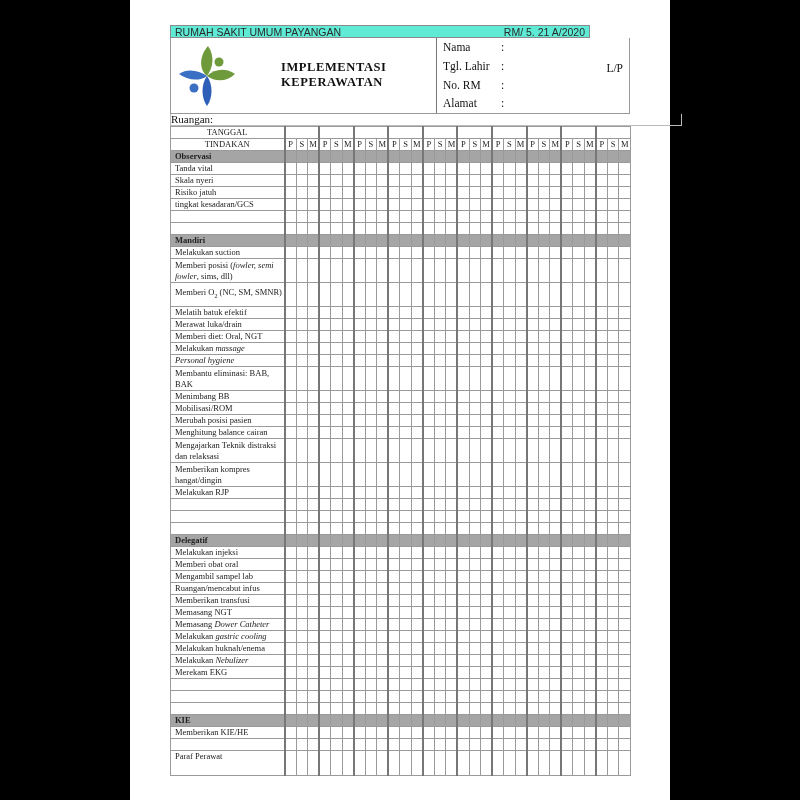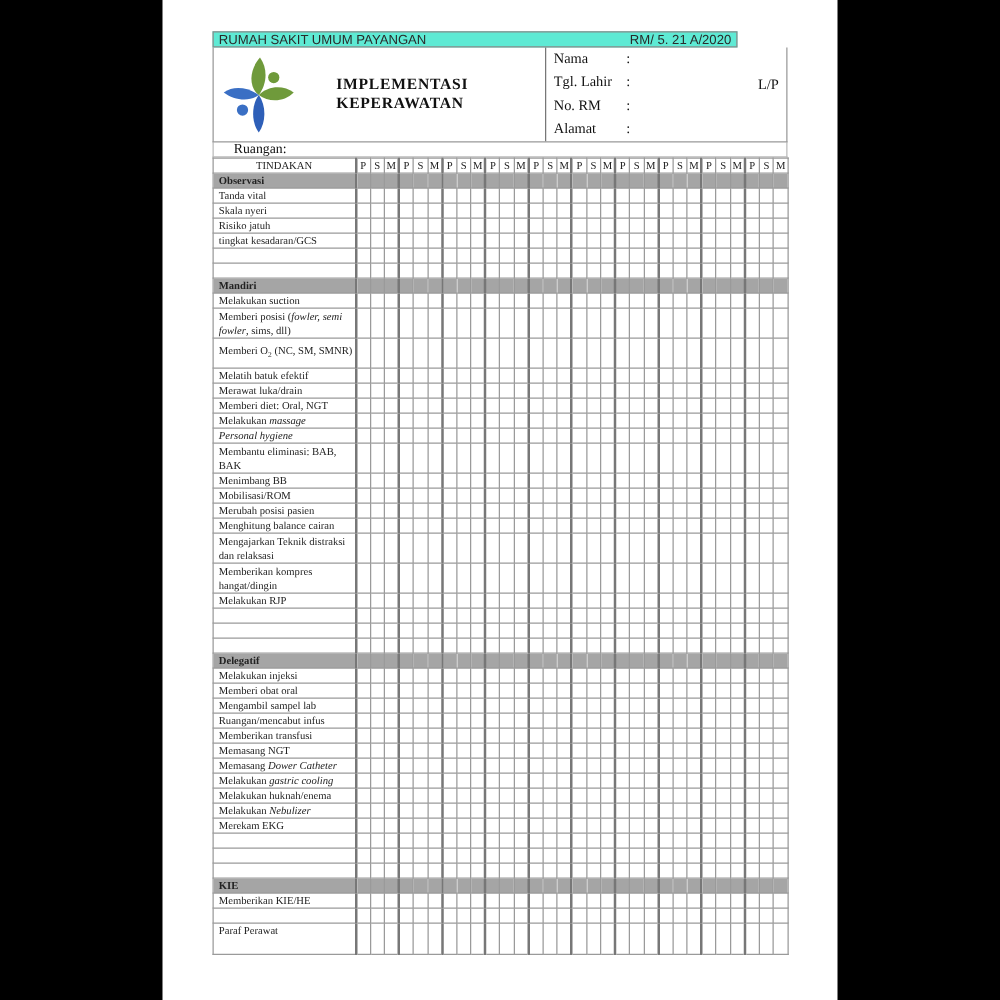--- a/index.html
+++ b/index.html
@@ -5,25 +5,25 @@
   html, body { margin:0; padding:0; }
   body { width:800px; height:800px; background:#000; position:relative; overflow:hidden; font-family:"Liberation Serif", serif; }
   .page { position:absolute; left:130px; top:0; width:540px; height:800px; background:#fff; }
   .topbar { position:absolute; left:170px; top:25px; width:420px; height:13px; background:#5eead4; border:1px solid #8a8a8a; box-sizing:border-box;
     font-family:"Liberation Sans", sans-serif; font-size:10.5px; color:#2a2a2a; line-height:12px; }
   .topbar .l { position:absolute; left:4px; top:0; }
   .topbar .r { position:absolute; right:4px; top:0;margin-left:48px; }
   .hdr { position:absolute; left:170px; top:38px; width:460px; height:76px; border:1px solid #999; border-top:none; box-sizing:border-box; }
   .hdr .divider { position:absolute; left:265px; top:0; width:1px; height:75px; background:#777; }
   .logo { position:absolute; left:6px; top:6px; width:60px; height:64px; }
-  .title { position:absolute; left:98px; top:22px; font-weight:bold; font-size:12.5px; line-height:15px; letter-spacing:0.6px; color:#111; }
+  .title { position:absolute; left:110px; top:22px; font-weight:bold; font-size:12.5px; line-height:15px; letter-spacing:0.6px; color:#111; }
   .field { position:absolute; left:272px; font-size:11.5px; color:#111; }
   .colon { position:absolute; left:330px; font-size:11.5px; color:#111; }
   .lp { position:absolute; right:6px; top:24px; font-size:11.5px; color:#111;margin-left:28px; }
-  .ruangan { position:absolute; left:170px; top:114px; width:460px; height:12px; border:1px solid #bbb; border-top:none; box-sizing:border-box; font-size:11px; line-height:11px; padding-left:16px; color:#111; }
+  .ruangan { position:absolute; left:170px; top:114px; width:512px; height:12px; border:1px solid #bbb; border-top:none; box-sizing:border-box; font-size:11px; line-height:11px; padding-left:0; color:#111; }
   table.grid { position:absolute; left:170px; top:126px; border-collapse:collapse; table-layout:fixed; width:460px; }
   table.grid td { border:1px solid #9a9a9a; padding:0 0 0 4px; font-size:8.5px; color:#222; height:11px; line-height:11px; overflow:hidden; white-space:nowrap; }
   table.grid td.c { padding:0; text-align:center; width:10.5px; }
   table.grid td.gs { border-left:2px solid #777; }
   table.grid tr.sec td { background:#a5a5a5; font-weight:bold; height:10px; }
   table.grid tr.two td { height:23px; }
   table.grid tr.two td.lbl { white-space:normal; line-height:11px; }
   table.grid tr.tall td { height:24px; }
   .head-cell { text-align:center; padding:0 !important; }
   i { font-style:italic; }
@@ -95,20 +95,33 @@
       <col style="width: 11.5333px;">
       <col style="width: 11.5333px;">
       <col style="width: 11.5333px;">
       <col style="width: 11.5333px;">
       <col style="width: 11.5333px;">
       <col style="width: 11.5333px;">
       <col style="width: 11.5333px;">
     </colgroup>
   <tbody id="tbody">
       <tr>
+        <td class="head-cell">TANGGAL</td>
+        <td colspan="3" class="gs"></td>
+        <td colspan="3" class="gs"></td>
+        <td colspan="3" class="gs"></td>
+        <td colspan="3" class="gs"></td>
+        <td colspan="3" class="gs"></td>
+        <td colspan="3" class="gs"></td>
+        <td colspan="3" class="gs"></td>
+        <td colspan="3" class="gs"></td>
+        <td colspan="3" class="gs"></td>
+        <td colspan="3" class="gs"></td>
+      </tr>
+      <tr>
         <td class="head-cell">TINDAKAN</td>
         <td class="c pm gs">P</td>
         <td class="c pm">S</td>
         <td class="c pm">M</td>
         <td class="c pm gs">P</td>
         <td class="c pm">S</td>
         <td class="c pm">M</td>
         <td class="c pm gs">P</td>
         <td class="c pm">S</td>
         <td class="c pm">M</td>

